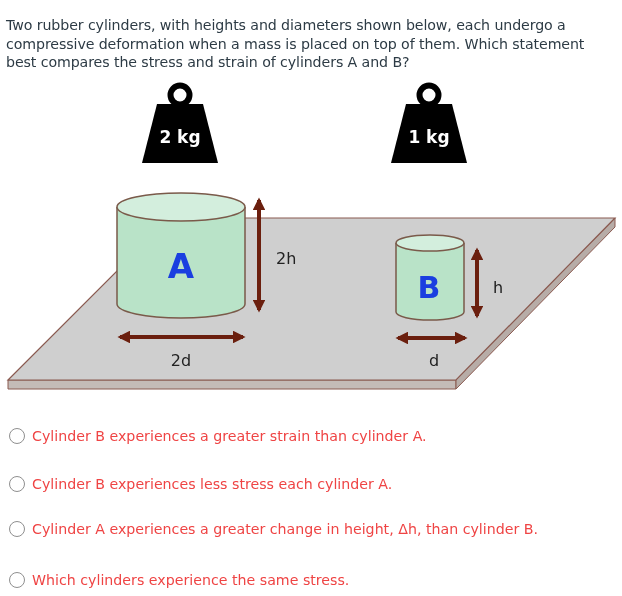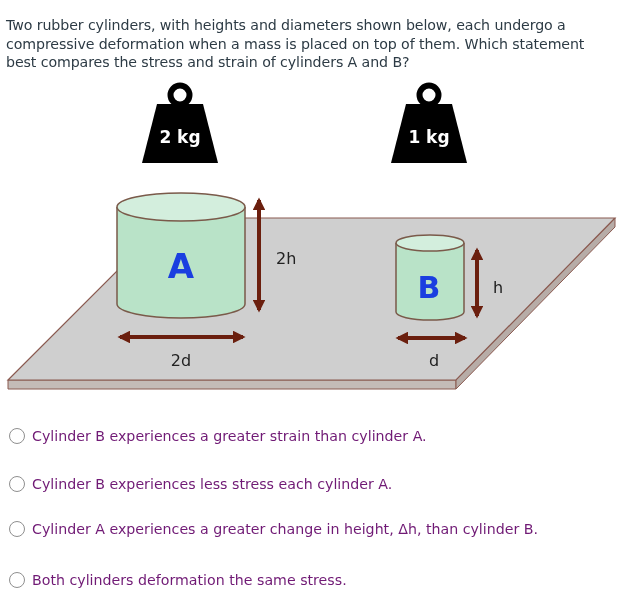--- a/index.html
+++ b/index.html
@@ -6,21 +6,21 @@
     body { width: 622px; height: 596px; position: relative; overflow: hidden;
            font-family: "DejaVu Sans", "Liberation Sans", sans-serif; color: #2d3b45; }
     .question { position: absolute; left: 6px; top: 4px; width: 612px;
                 font-size: 14.2px; line-height: 18.5px; color: #2d3b45; letter-spacing: -0.1px; margin-top: 12px; }
     .figure { position: absolute; left: 0; top: 70px; width: 590px; height: 330px; }
     .figure svg { display: block; }
     .options { position: absolute; left: 0; top: 420px; width: 622px; }
     .option { position: absolute; left: 9px; display: flex; align-items: center; cursor: pointer; }
     .radio { width: 16px; height: 16px; border-radius: 50%; border: 1px solid #8f8f8f;
              background: #fff; box-sizing: border-box; margin-right: 7px; flex: none; }
-    .option-label { font-size: 14.2px; color: #701a75; white-space: nowrap; }
+    .option-label { font-size: 14.2px; color: #ef4444; white-space: nowrap; }
     .svg-text { font-family: "DejaVu Sans", "Liberation Sans", sans-serif; }
   </style>
 </head>
 <body>
 
 <div class="question">Two rubber cylinders, with heights and diameters shown below, each undergo a compressive deformation when a mass is placed on top of them.  Which statement best compares the stress and strain of cylinders A and B?</div>
 
 <div class="figure">
   <svg width="622" height="330" viewBox="0 70 622 330" xmlns="http://www.w3.org/2000/svg">
     <defs>
@@ -77,15 +77,15 @@
   <label class="option" style="top:56px">
     <span class="radio"></span>
     <span class="option-label">Cylinder B experiences less stress each cylinder A.</span>
   </label>
   <label class="option" style="top:101px">
     <span class="radio"></span>
     <span class="option-label">Cylinder A experiences a greater change in height, Δh, than cylinder B.</span>
   </label>
   <label class="option" style="top:152px">
     <span class="radio"></span>
-    <span class="option-label">Both cylinders deformation the same stress.</span>
+    <span class="option-label">Which cylinders experience the same stress.</span>
   </label>
 </div>
 
 </body></html>

